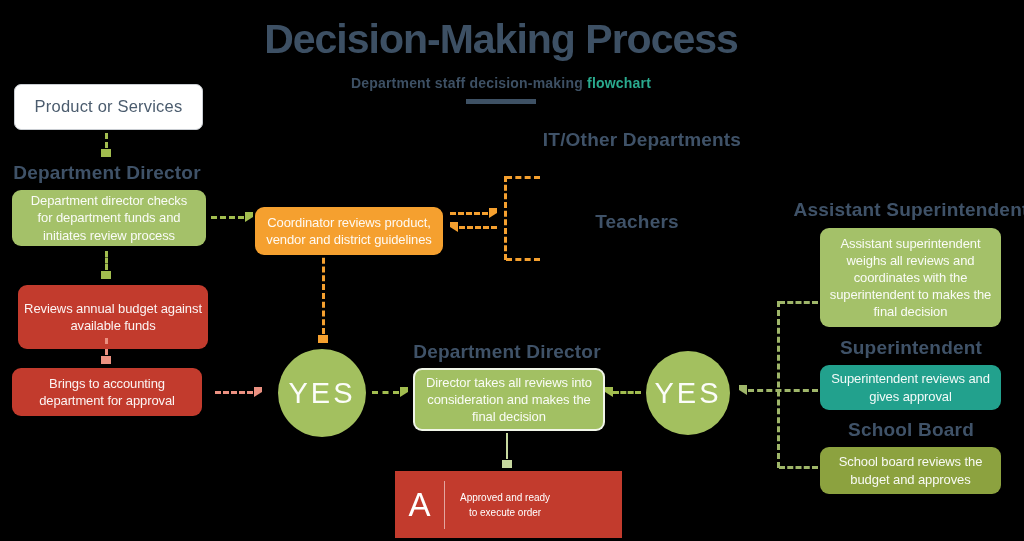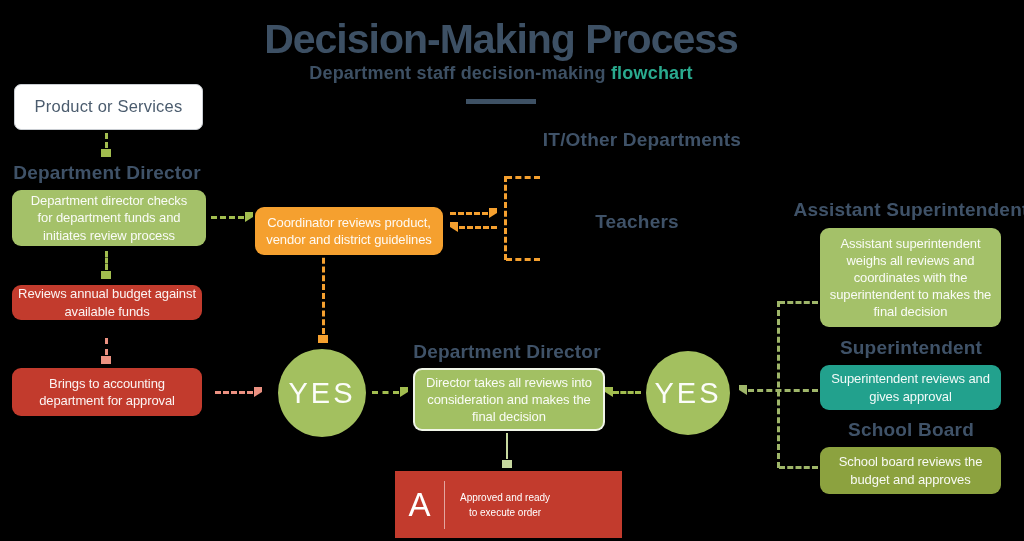--- a/index.html
+++ b/index.html
@@ -1,21 +1,21 @@
 <!DOCTYPE html>
 <html><head>
 <meta charset="utf-8">
 <style>
   html,body{margin:0;padding:0;background:#000;}
   #canvas{position:relative;width:1024px;height:541px;background:#000;overflow:hidden;
           font-family:"Liberation Sans", sans-serif;}
   
   #hdr{position:absolute;left:0;top:0;width:1002px;text-align:center;}
   .title{margin:0;padding-top:16px;font-size:41px;font-weight:800;letter-spacing:-1px;color:#3d5064;}
-  .subtitle{margin-top:0;font-size:18px;font-weight:700;color:#3d5064;letter-spacing:.2px;}
+  .subtitle{margin-top:12px;font-size:14px;font-weight:700;color:#3d5064;letter-spacing:.2px;}
   .subtitle .hl{color:#2aaa8e;}
   .title-bar{position:absolute;left:466px;top:99px;width:70px;height:5px;background:#3e5164;}
   
   .heading{position:absolute;color:#3f5268;font-size:19px;font-weight:700;text-align:center;letter-spacing:.2px;}
   
   .box{position:absolute;border-radius:9px;display:flex;align-items:center;justify-content:center;
        text-align:center;color:rgba(255,255,255,.94);font-size:13px;line-height:1.32;
        white-space:pre-line;letter-spacing:-.1px;}
   .white-box{background:#fff;border:1px solid #c9cdd2;border-radius:7px;color:#4b5c6e;
              font-size:16.5px;letter-spacing:.2px;}
@@ -72,21 +72,21 @@
 
   <div class="heading" style="left:0px;top:162px;width:214px;">Department Director</div>
 
   <div class="box green" style="left:12px;top:190px;width:194px;height:56px;">Department director checks
 for department funds and
 initiates review process</div>
 
   <div class="vd c-green" style="left:105px;top:251px;height:19px;"></div>
   <div class="tri t-down g" style="left:101px;top:271px;"></div>
 
-  <div class="box red" style="left:12px;top:285px;width:190px;height:35px;">Reviews annual budget against
+  <div class="box red" style="left:18px;top:285px;width:190px;height:64px;">Reviews annual budget against
 available funds</div>
 
   <div class="vd c-salmon" style="left:105px;top:338px;height:17px;"></div>
   <div class="tri t-down s" style="left:101px;top:356px;"></div>
 
   <div class="box red" style="left:12px;top:368px;width:190px;height:48px;">Brings to accounting
 department for approval</div>
 
   <div class="hd c-salmon" style="left:215px;top:391px;width:38px;"></div>
   <div class="tri t-right s" style="left:254px;top:387px;"></div>

